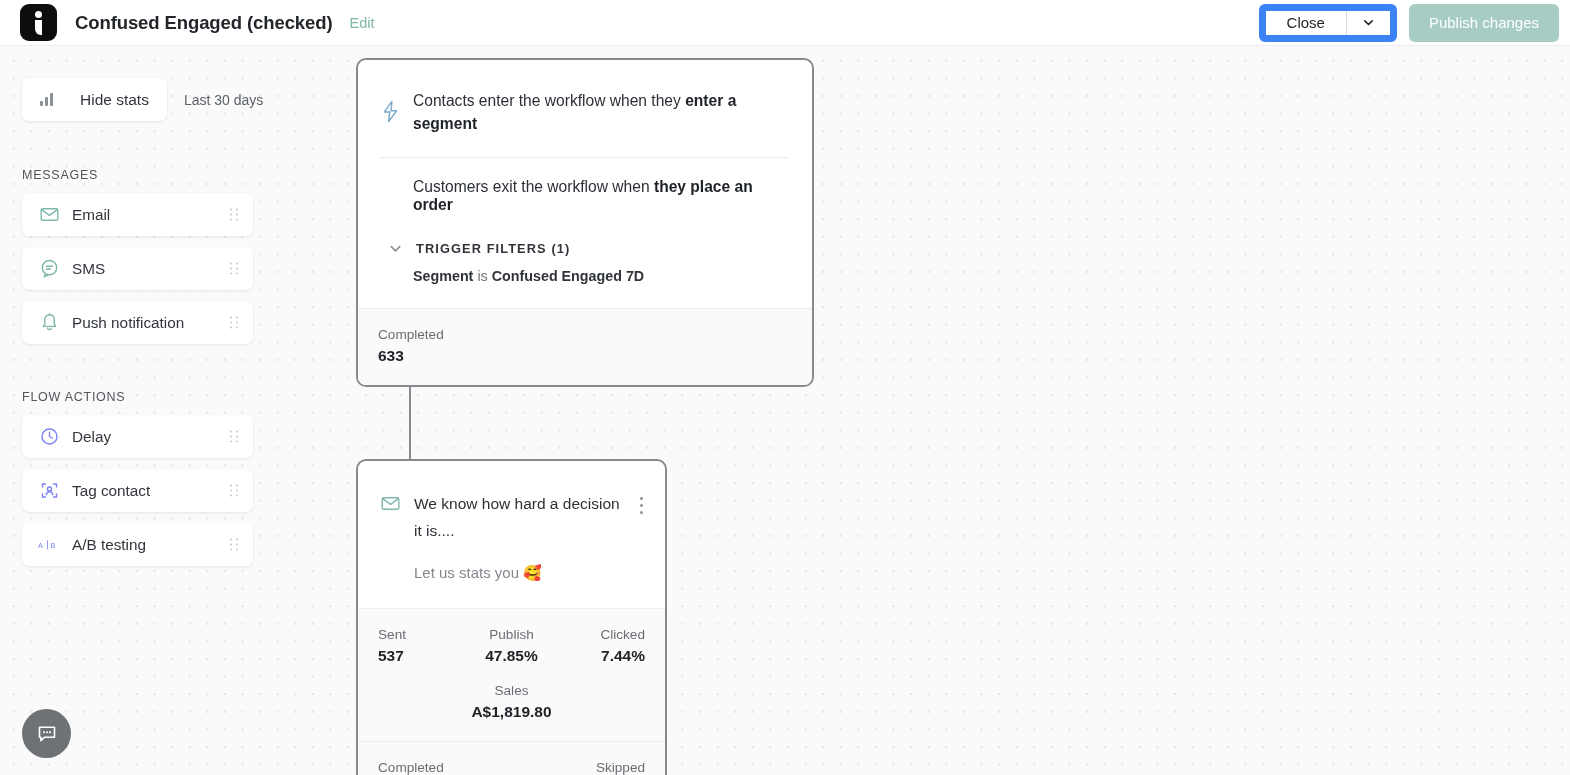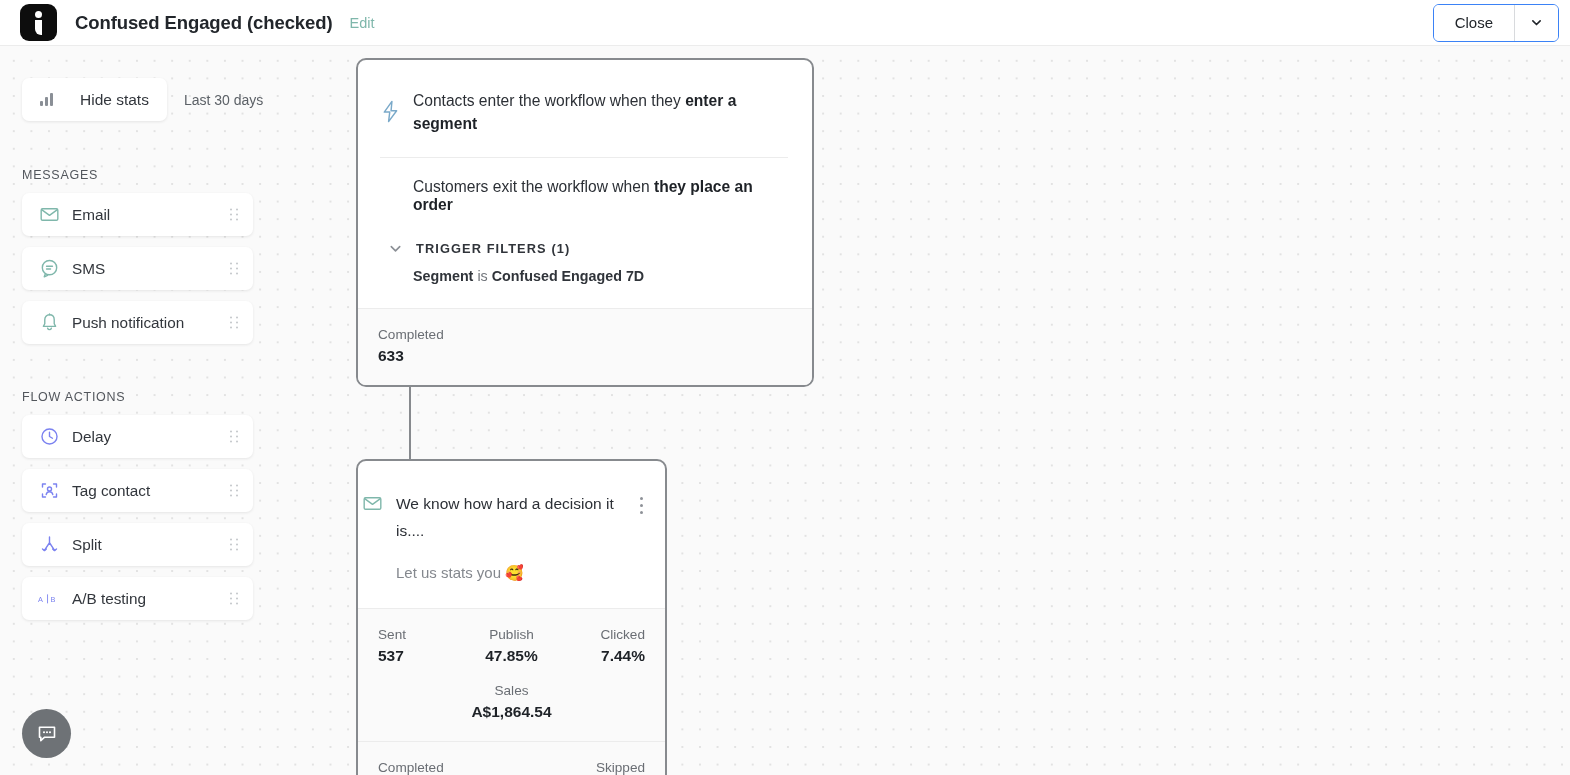--- a/index.html
+++ b/index.html
@@ -61,21 +61,21 @@
     color: #7fb7ab;
     cursor: pointer;
   }
   .topbar-right {
     margin-left: auto;
     margin-right: 11px;
     display: flex; align-items: center; gap: 12px;
   }
   .close-group {
     display: flex;
-    border: 1px solid #3b82f6;
+    border: 7px solid #3b82f6;
     border-radius: 6px;
     background: #fff;
     height: 38px;
     overflow: hidden;
   }
   .close-btn {
     padding: 0 21px;
     display: flex; align-items: center;
     font-size: 15px; color: #22262b;
     cursor: pointer; background: #fff;
@@ -232,21 +232,21 @@
     padding: 18px 22px 20px 20px;
   }
   .stat-k { font-size: 13.6px; color: #6a6e74; }
   .stat-v { font-size: 15.5px; color: #1e2227; font-weight: bold; margin-top: 5px; }
 
   .email-card {
     left: 356px; top: 413px;
     width: 311px;
   }
   .email-head {
-    padding: 30px 20px 26px 4px;
+    padding: 30px 20px 26px 22px;
     display: flex; align-items: flex-start;
   }
   .env { flex: none; margin-top: 2px; margin-right: 13px; }
   .email-texts { flex: 1; min-width: 0; }
   .email-subject {
     font-size: 15.5px; line-height: 1.72;
     color: #2c3036;
   }
   .email-preview {
     margin-top: 20px;
@@ -303,20 +303,21 @@
 
   <div class="topbar-right">
     <div class="close-group">
       <button class="close-btn">Close</button>
       <div class="close-caret">
         <svg width="13" height="13" viewBox="0 0 16 16">
           <path d="M3.5 6 L8 10.5 L12.5 6" fill="none" stroke="#22262b" stroke-width="2" stroke-linecap="round" stroke-linejoin="round"></path>
         </svg>
       </div>
     </div>
+    <button class="publish-btn">Publish changes</button>
   </div>
 </div>
 
 <div class="canvas">
 
   <div class="leftpanel">
 
     <div class="statsrow">
       <div class="hide-stats">
         <span class="bars">
@@ -419,38 +420,20 @@
       <span class="grip">
         <span></span>
           <span></span>
           <span></span>
           <span></span>
           <span></span>
           <span></span>
       </span>
     </div>
 
-    <div class="block">
-      <span class="bicon">
-        <svg width="21" height="21" viewBox="0 0 24 24">
-          <path d="M12 3.4 V10 M12 10 L6.2 18.6 M12 10 L17.8 18.6" fill="none" stroke="#7b82f0" stroke-width="1.6" stroke-linecap="round" stroke-linejoin="round"></path>
-          <path d="M4 17.2 L6.2 19 L8.4 17" fill="none" stroke="#7b82f0" stroke-width="1.6" stroke-linecap="round" stroke-linejoin="round"></path>
-          <path d="M15.6 17 L17.8 19 L20 17.2" fill="none" stroke="#7b82f0" stroke-width="1.6" stroke-linecap="round" stroke-linejoin="round"></path>
-        </svg>
-      </span>
-      <span class="blabel">Split</span>
-      <span class="grip">
-        <span></span>
-          <span></span>
-          <span></span>
-          <span></span>
-          <span></span>
-          <span></span>
-      </span>
-    </div>
 
     <div class="block">
       <span class="bicon">
         <svg width="23" height="16" viewBox="0 0 30 16">
           <text x="0" y="12" font-family="Liberation Sans, sans-serif" font-size="10" fill="#7b82f0">A</text>
           <path d="M13 2.2 V13.4" stroke="#7b82f0" stroke-width="1.2" stroke-linecap="round"></path>
           <text x="17" y="12" font-family="Liberation Sans, sans-serif" font-size="10" fill="#7b82f0">B</text>
         </svg>
       </span>
       <span class="blabel">A/B testing</span>
@@ -527,21 +510,21 @@
           <div class="stat-k">Publish</div>
           <div class="stat-v">47.85%</div>
         </div>
         <div class="mcol r">
           <div class="stat-k">Clicked</div>
           <div class="stat-v">7.44%</div>
         </div>
       </div>
       <div class="sales-block">
         <div class="stat-k">Sales</div>
-        <div class="stat-v">A$1,864.54</div>
+        <div class="stat-v">A$1,819.80</div>
       </div>
     </div>
 
     <div class="completed-row">
       <div class="mcol">
         <div class="stat-k">Completed</div>
 
       </div>
       <div class="mcol r">
         <div class="stat-k">Skipped</div>

